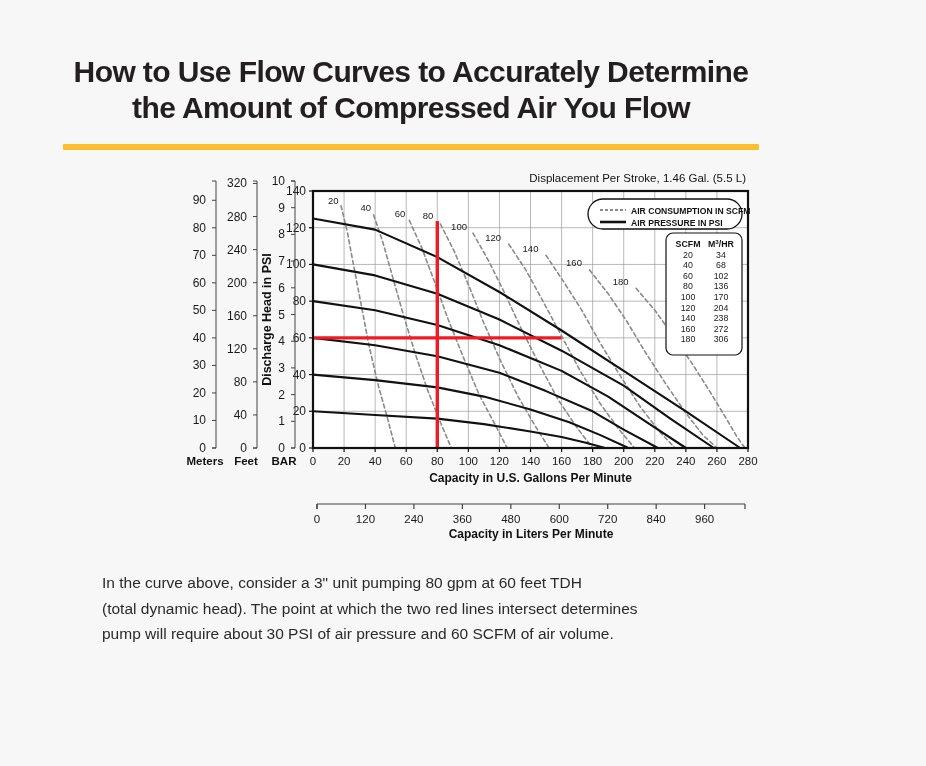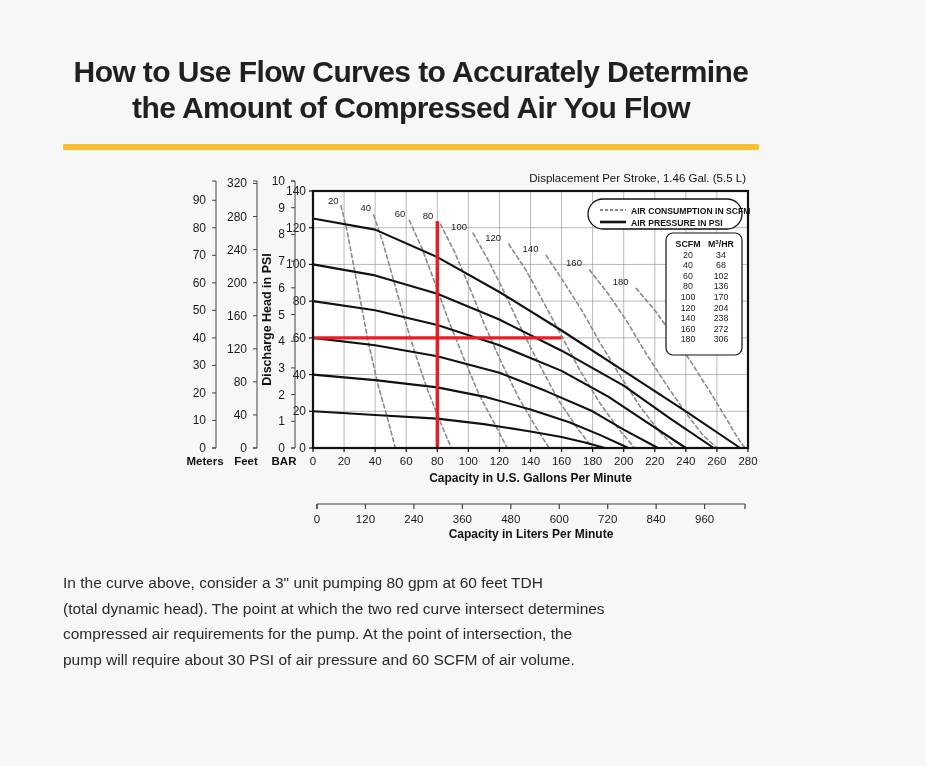--- a/index.html
+++ b/index.html
@@ -24,21 +24,21 @@
     width:696px;height:6px;background:#fbbf2e;
     margin:18px auto 0 auto;border-radius:1px;
   }
 
   
   .figure{position:relative;width:926px;height:380px;margin-top:14px;}
   svg.chart{display:block;position:absolute;left:0;top:0;}
 
   
   .copy{
-    width:660px;margin:26px auto 0 63px;
+    width:660px;margin:26px auto 0 102px;
     font-size:15.5px;line-height:25.5px;color:#2a2a2a;
   }
   .copy p{margin:0;}
   .copy .ln{display:block;}
 
   text{font-family:"Liberation Sans",sans-serif;}
 </style>
 </head>
 <body>
 
@@ -291,19 +291,18 @@
           <text x="721" y="167.8" font-size="8.8" fill="#1a1a1a" text-anchor="middle">272</text>
           <text x="688" y="178.39999999999998" font-size="8.8" fill="#1a1a1a" text-anchor="middle">180</text>
           <text x="721" y="178.39999999999998" font-size="8.8" fill="#1a1a1a" text-anchor="middle">306</text>
         </g>
       </svg>
   </div>
 
   <div class="copy">
     <p>
       <span class="ln">In the curve above, consider a 3" unit pumping 80 gpm at 60 feet TDH</span>
-      <span class="ln">(total dynamic head). The point at which the two red curve intersect determines</span>
-      <span class="ln">compressed air requirements for the pump. At the point of intersection, the</span>
+      <span class="ln">(total dynamic head). The point at which the two red lines intersect determines</span>
       <span class="ln">pump will require about 30 PSI of air pressure and 60 SCFM of air volume.</span>
     </p>
   </div>
 
 </div>
 
 </body></html>

